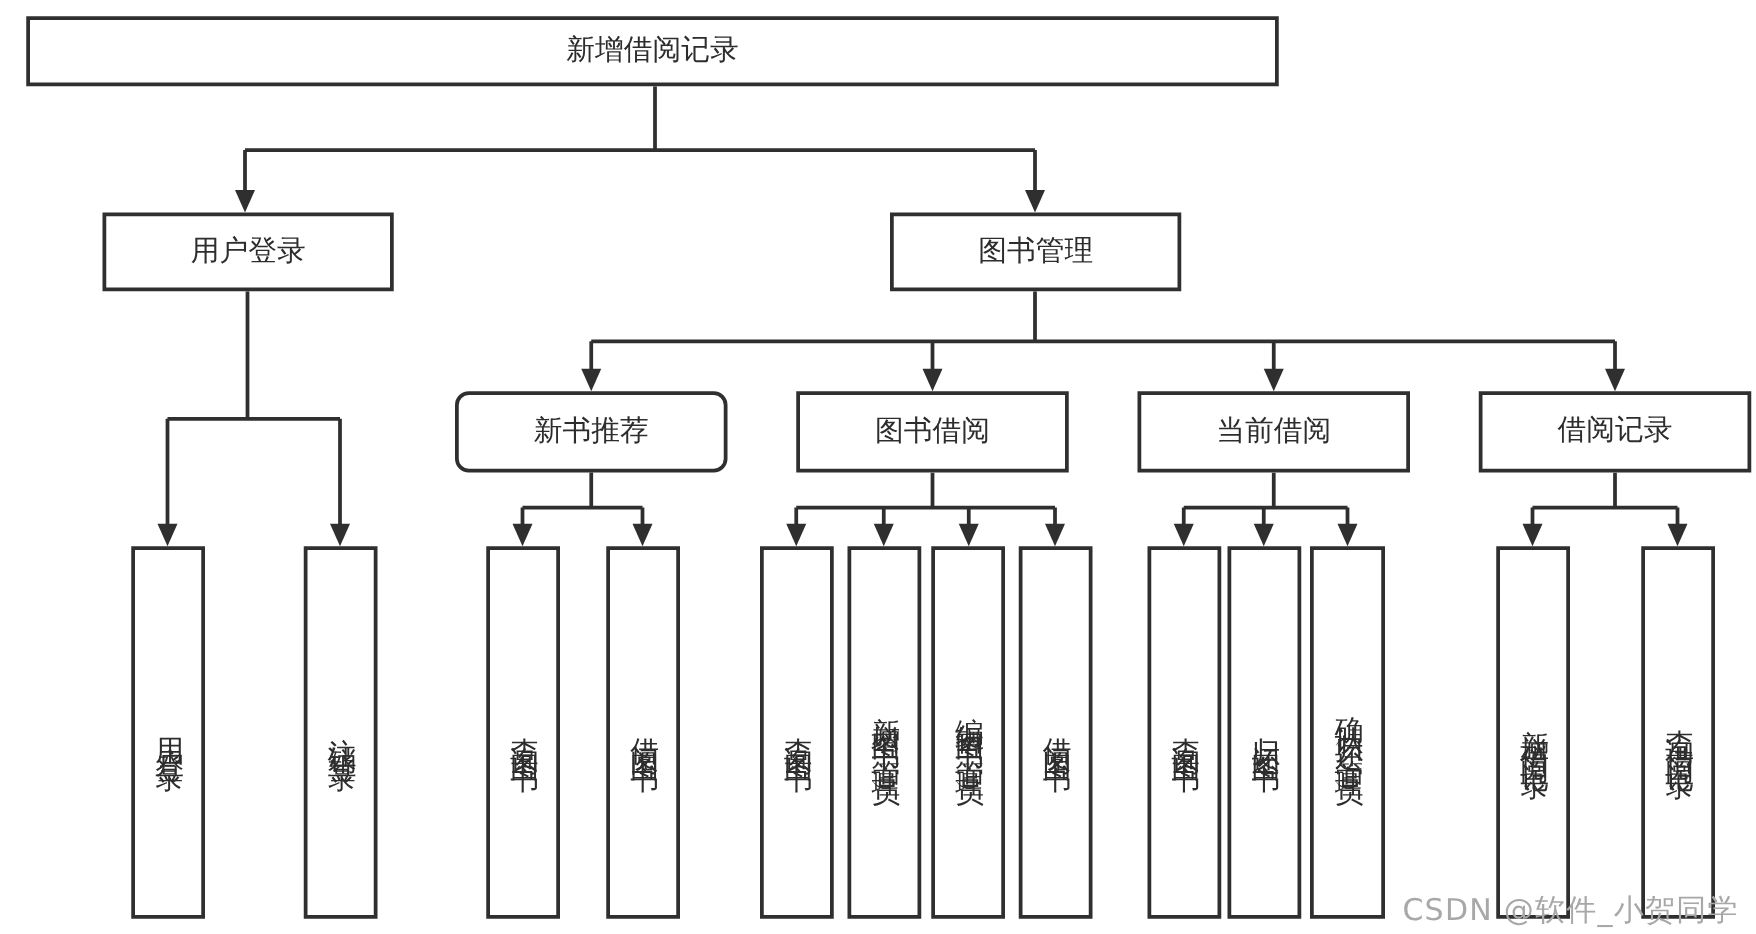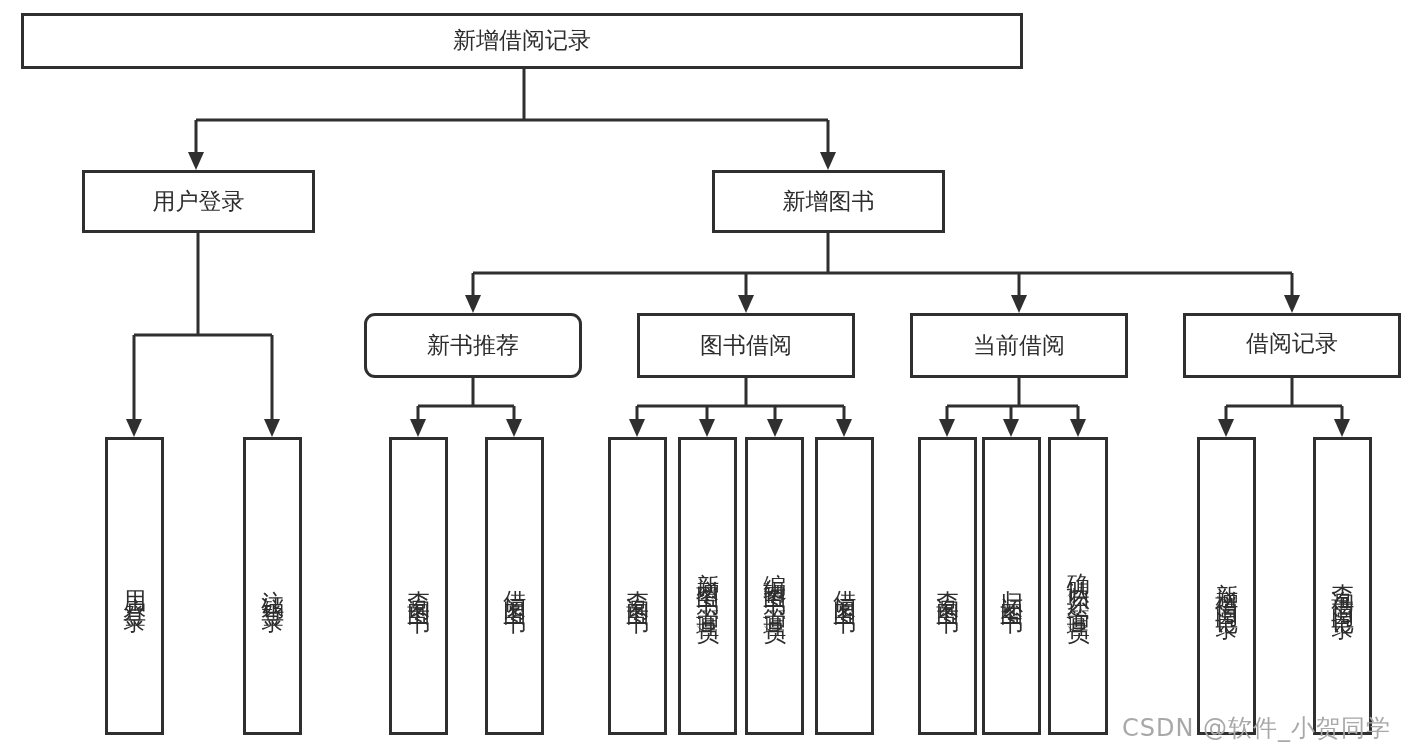--- a/index.html
+++ b/index.html
@@ -95,21 +95,21 @@
   </svg>
 
   <div class="node" style="left:21px; top:13px; width:1002px; height:56px;">
     <span class="lbl">新增借阅记录</span>
   </div>
 
   <div class="node" style="left:82px; top:170px; width:233px; height:63px;">
     <span class="lbl">用户登录</span>
   </div>
   <div class="node" style="left:712px; top:170px; width:233px; height:63px;">
-    <span class="lbl">新增图书</span>
+    <span class="lbl">图书管理</span>
   </div>
 
   <div class="node" style="left:364px; top:313px; width:218px; height:65px;border-radius:11px;">
     <span class="lbl">新书推荐</span>
   </div>
   <div class="node" style="left:637px; top:313px; width:218px; height:65px;">
     <span class="lbl">图书借阅</span>
   </div>
   <div class="node" style="left:910px; top:313px; width:218px; height:65px;">
     <span class="lbl">当前借阅</span>

